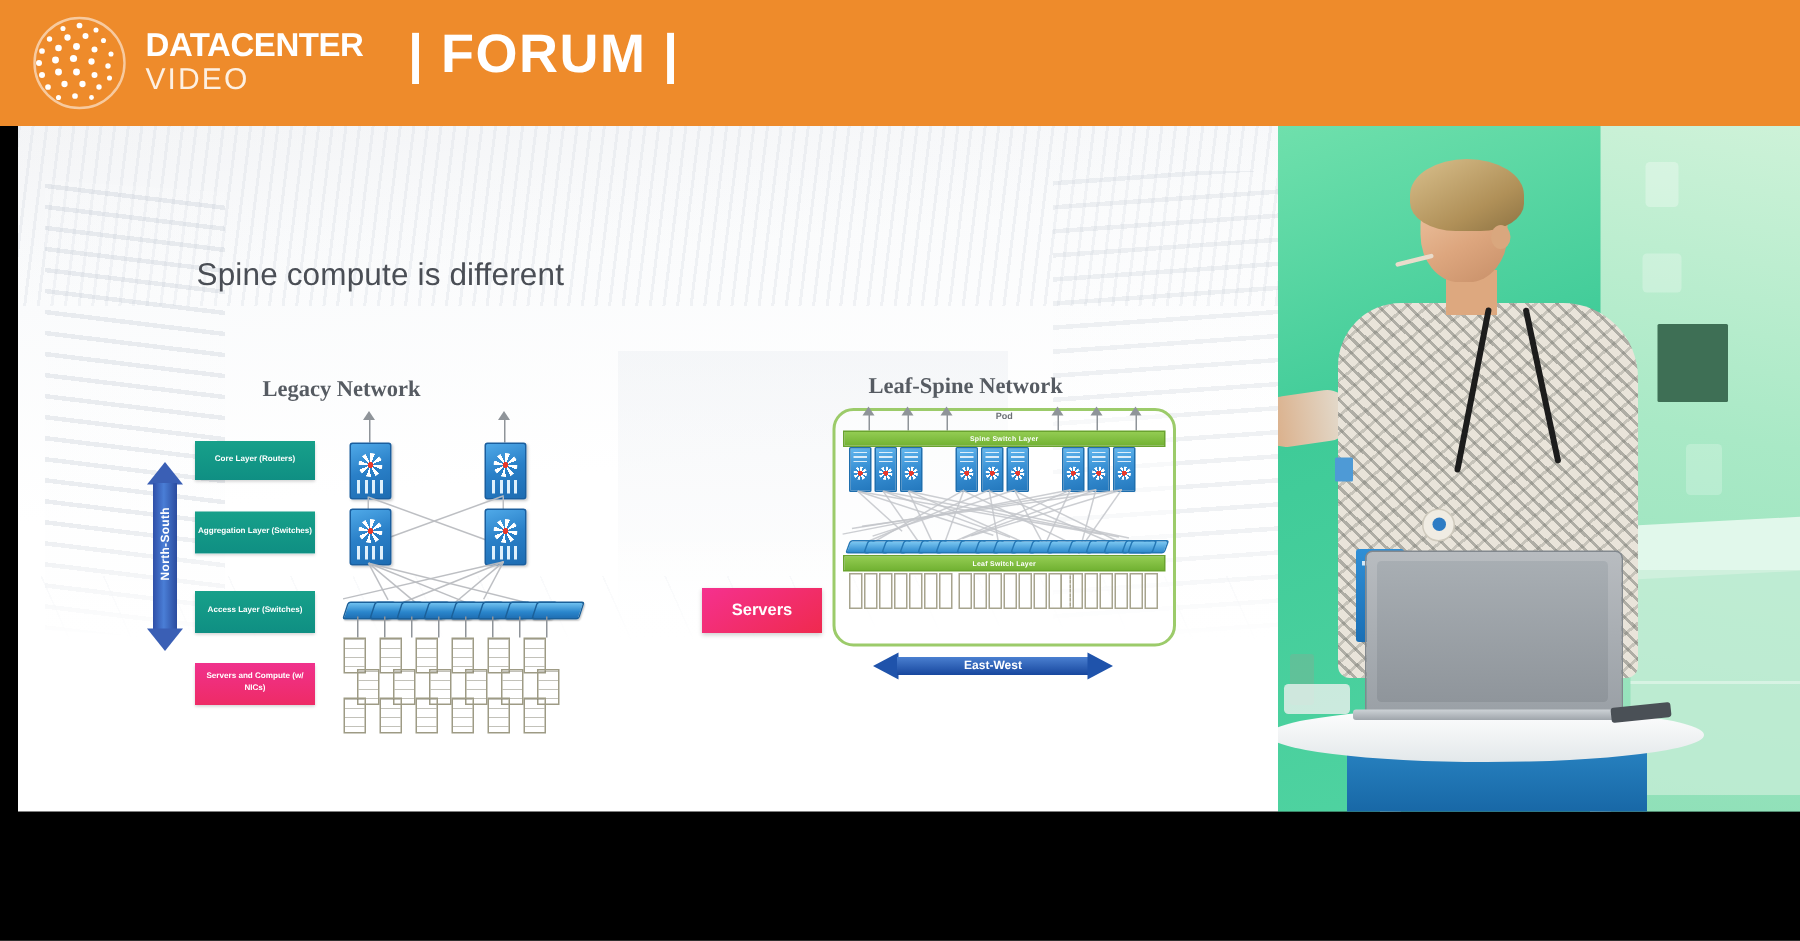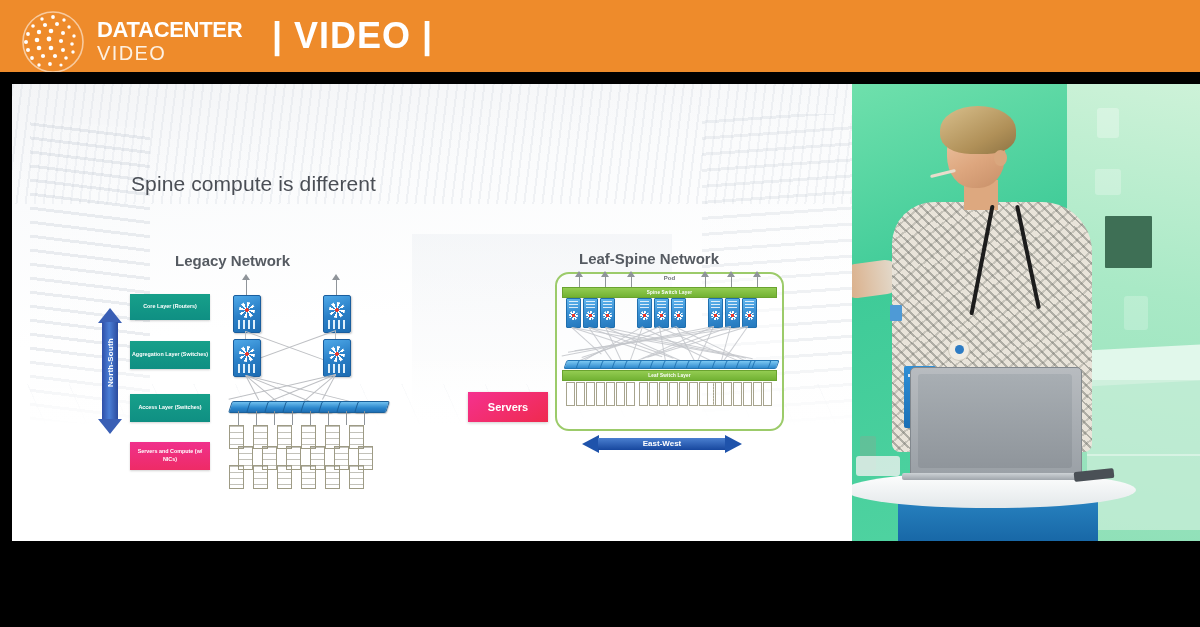--- a/index.html
+++ b/index.html
@@ -1,21 +1,21 @@
 <!DOCTYPE html>
 <html><head>
 <meta charset="utf-8">
 <title>Datacenter Forum Video</title>
 <style>
   html,body{margin:0;padding:0;background:#000;}
   body{width:1200px;height:627px;overflow:hidden;font-family:"Liberation Sans",sans-serif;}
   #root{position:relative;width:1200px;height:627px;background:#000;}
 
   
-  .header{position:absolute;left:0;top:0;width:1200px;height:72px;background:#ee8b2b;overflow:hidden;}
+  .header{position:absolute;left:0;top:0;width:1200px;height:84px;background:#ee8b2b;overflow:hidden;}
   .logo-wrap{position:absolute;left:12px;top:5px;width:82px;height:74px;}
   .logo-wrap svg{display:block;}
   .brand{position:absolute;left:97px;top:19px;line-height:1;}
   .brand .b1{font-size:22px;font-weight:bold;color:#ffffff;letter-spacing:-0.3px;display:block;}
   .brand .b2{font-size:20px;font-weight:400;color:#fdf0e2;letter-spacing:1.4px;display:block;margin-top:2px;}
   .video-tag{position:absolute;left:272px;top:18px;font-size:36px;font-weight:bold;color:#ffffff;letter-spacing:1px;line-height:1;}
 
   
   .slide{position:absolute;left:12px;top:84px;width:840px;height:457px;background:#ffffff;overflow:hidden;}
   .slide-bgimg{position:absolute;left:0;top:0;width:840px;height:354px;overflow:hidden;
@@ -32,21 +32,21 @@
   .slide-bgimg .aisle{position:absolute;left:400px;top:150px;width:260px;height:204px;
      background:linear-gradient(180deg,rgba(235,238,242,.45),rgba(255,255,255,0));}
   .slide-bgimg .floor{position:absolute;left:0;top:300px;width:840px;height:60px;
      background:repeating-linear-gradient(66deg, rgba(226,230,236,.4) 0px, rgba(226,230,236,.4) 1px, rgba(255,255,255,0) 1px, rgba(255,255,255,0) 38px);}
   .slide-bgimg .fade{position:absolute;left:0;bottom:0;width:840px;height:90px;
      background:linear-gradient(180deg,rgba(255,255,255,0),#ffffff 88%);}
 
   .slide-title{position:absolute;left:119px;top:88px;font-size:21px;color:#4a4e55;font-weight:400;letter-spacing:.1px;}
 
   
-  .net-title{position:absolute;font-size:15px;font-weight:bold;color:#565b62;}
+  .net-title{position:absolute;font-size:15px;font-weight:bold;color:#565b62;font-family:Liberation Serif, serif;}
   #legacy-title{left:163px;top:168px;}
   #leafspine-title{left:567px;top:166px;}
 
   
   .ns-arrow{position:absolute;left:86px;top:224px;width:24px;height:126px;}
   .ns-arrow .shaft{position:absolute;left:4px;top:14px;width:16px;height:98px;
       background:linear-gradient(90deg,#2f4fa8,#4a7ed6 45%,#2b4b9e);}
   .ns-arrow .tipT{position:absolute;left:0;top:0;width:0;height:0;border-left:12px solid transparent;border-right:12px solid transparent;border-bottom:15px solid #3a5fb5;}
   .ns-arrow .tipB{position:absolute;left:0;bottom:0;width:0;height:0;border-left:12px solid transparent;border-right:12px solid transparent;border-top:15px solid #3a5fb5;}
   .ns-arrow .lbl{position:absolute;left:-26px;top:50px;width:76px;text-align:center;
@@ -225,21 +225,21 @@
             <circle cx="49" cy="60" r="1.6"></circle>
         </g>
       </svg>
     </div>
 
     <div class="brand">
       <span class="b1">DATACENTER</span>
       <span class="b2">VIDEO</span>
     </div>
 
-    <div class="video-tag">| VIDEO |</div>
+    <div class="video-tag">| FORUM |</div>
   </div>
 
   <div class="slide">
 
     <div class="slide-bgimg">
       <div class="ceil"></div>
         <div class="rackL"></div>
         <div class="rackR"></div>
       <div class="aisle"></div>
         <div class="floor"></div>

